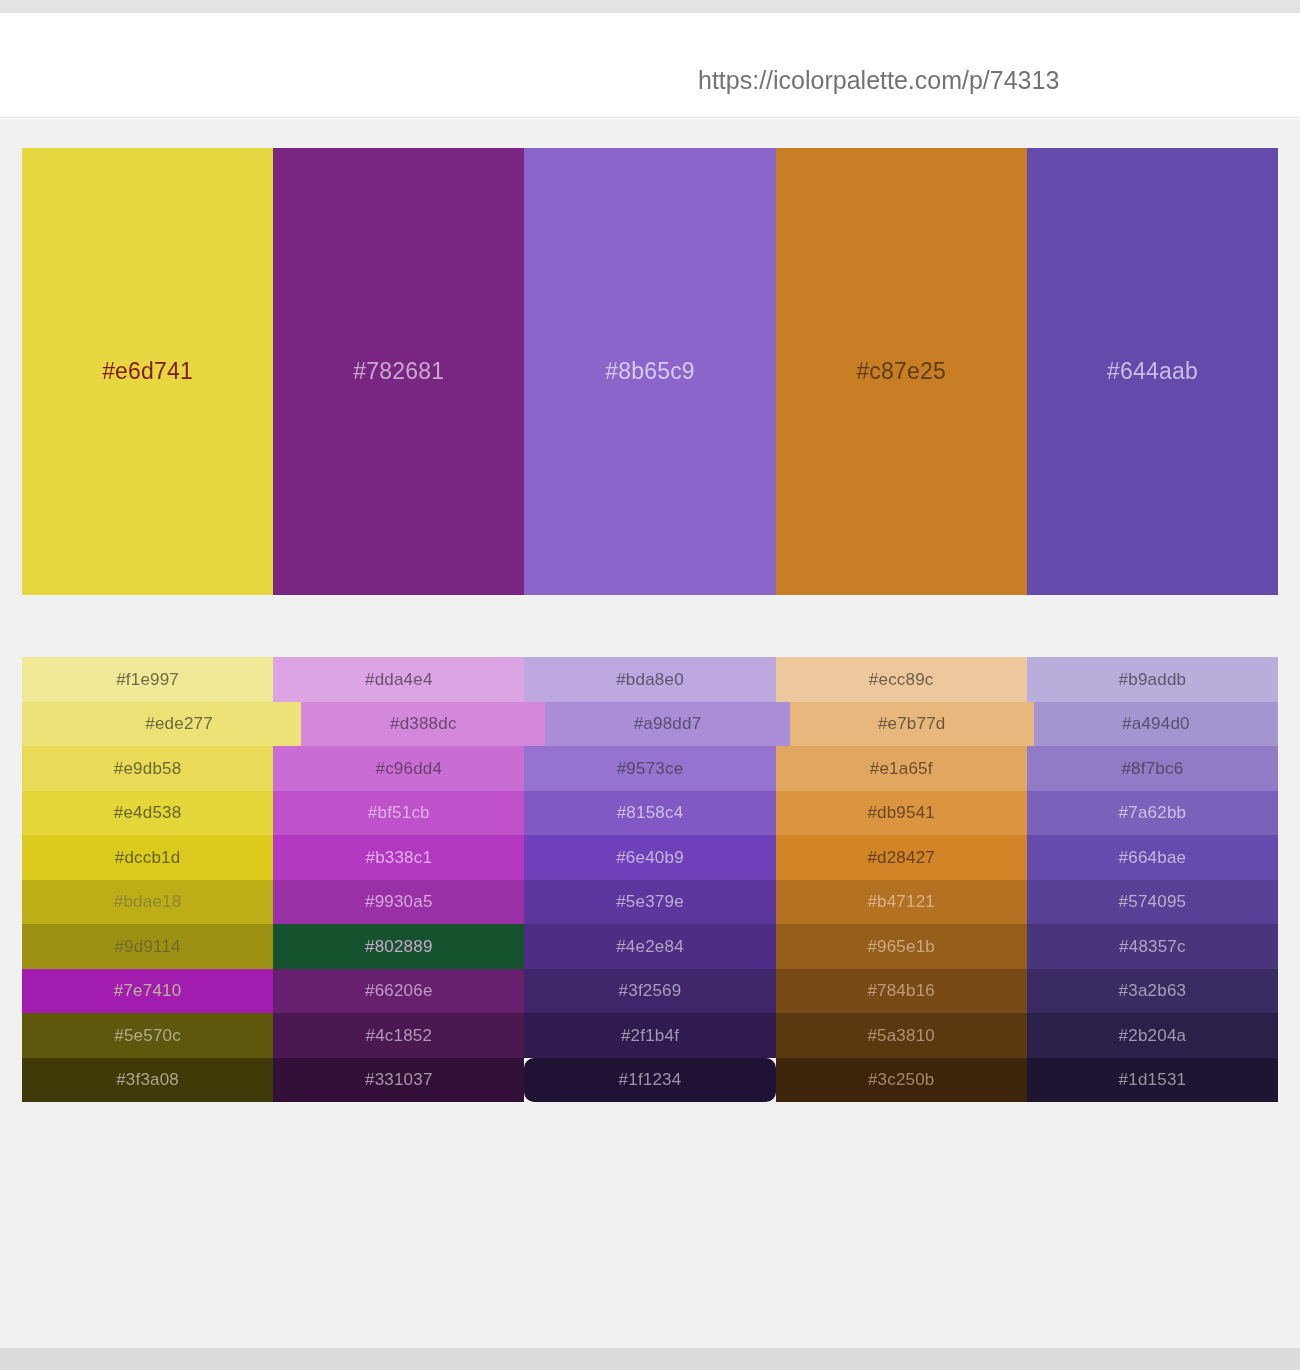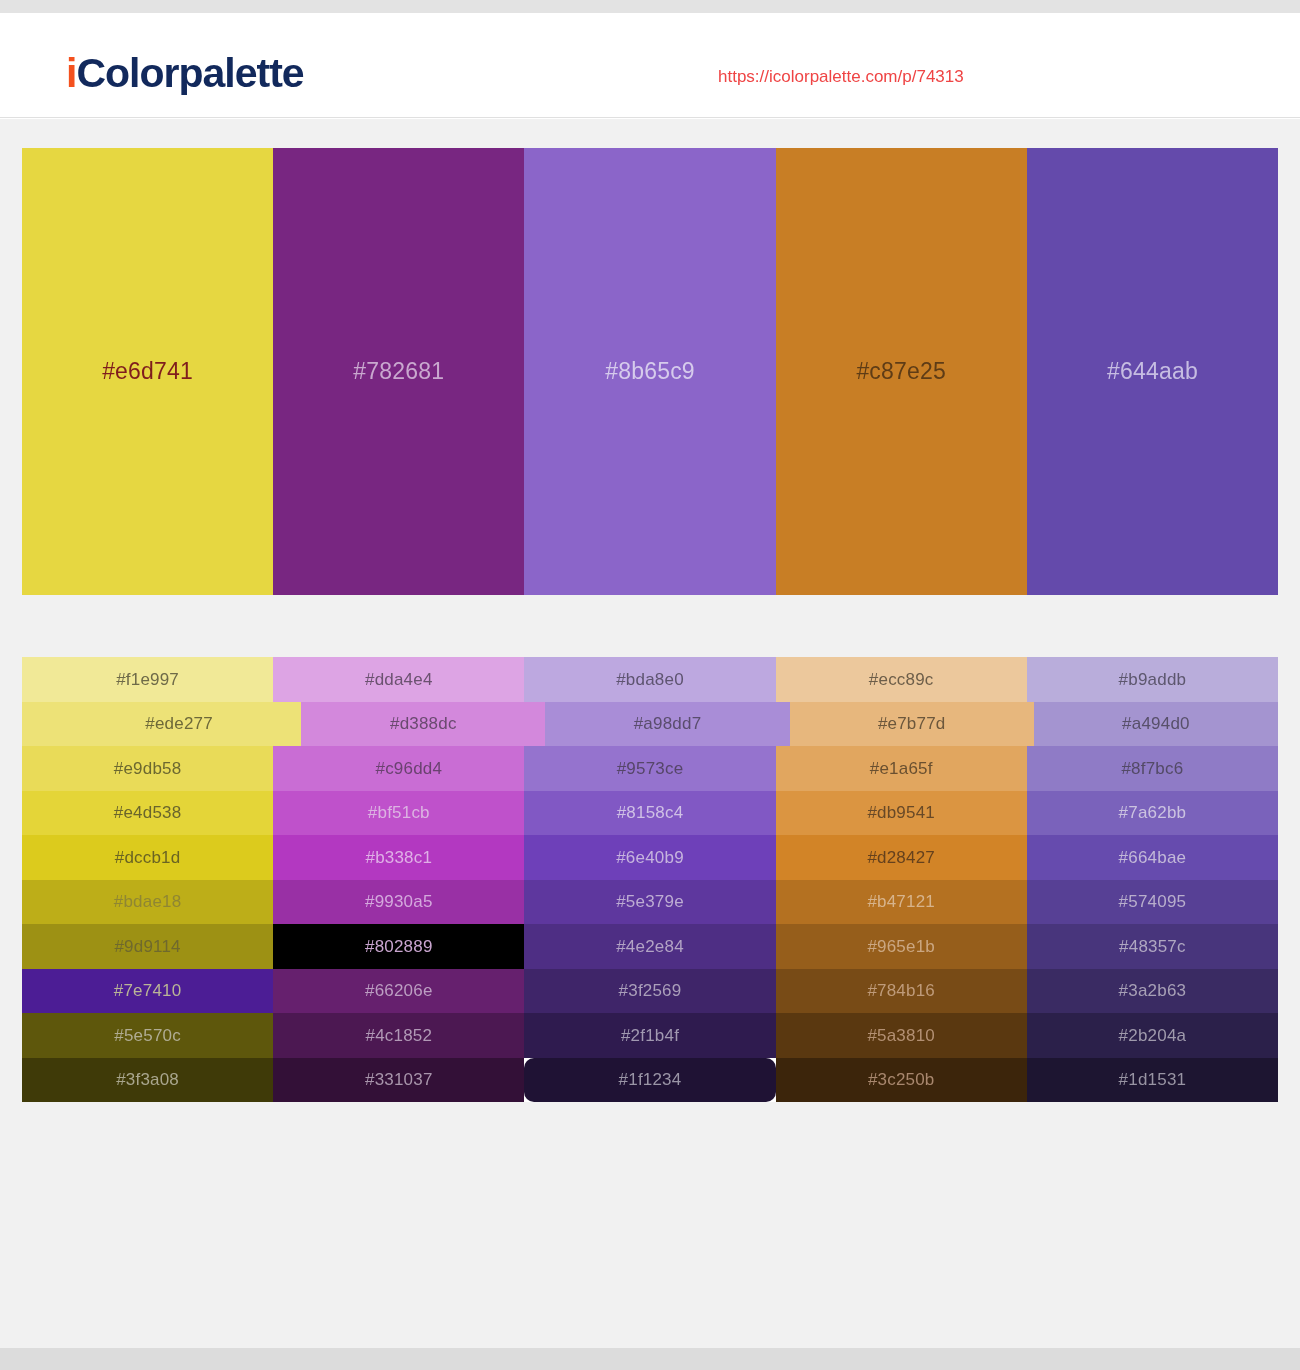--- a/index.html
+++ b/index.html
@@ -44,24 +44,24 @@
     font-weight: bold;
     letter-spacing: -1.0px;
     line-height: 1;
     white-space: nowrap;
   }
   .logo .logo-i { color: #f4511e; }
   .logo .logo-rest { color: #12295c; }
 
   .url {
     position: absolute;
-    left: 718px;
+    left: 698px;
     top: 55px;
-    font-size: 17px;
-    color: #ef4444;
+    font-size: 25px;
+    color: #737373;
     line-height: 1;
     white-space: nowrap;
     letter-spacing: 0px;
   }
 
   
   .page-bg {
     position: absolute;
     left: 0; top: 119px;
     width: 1300px; height: 1229px;
@@ -125,23 +125,20 @@
   }
 </style>
 </head>
 <body>
 
 <div id="page">
 
   <div class="top-strip"></div>
 
   <div class="header">
-    <div class="logo">
-      <span class="logo-i">i</span><span class="logo-rest">Colorpalette</span>
-    </div>
     <div class="url">https://icolorpalette.com/p/74313</div>
   </div>
 
   <div class="page-bg"></div>
 
   <div class="main-swatches" id="main-swatches">
       <div class="main-swatch" style="background: rgb(230, 215, 65);">
         <span class="label" style="color: #7f1d1d;">#e6d741</span>
       </div>
       <div class="main-swatch" style="background: rgb(120, 38, 129);">
@@ -258,35 +255,35 @@
           <span class="label" style="color: rgb(215, 180, 140);">#b47121</span>
         </div>
         <div class="shade-cell" style="background: rgb(87, 64, 149);">
           <span class="label" style="color: rgb(184, 174, 204);">#574095</span>
         </div>
       </div>
       <div class="shade-row">
         <div class="shade-cell" style="background: rgb(157, 145, 20);">
           <span class="label" style="color: rgb(111, 105, 45);">#9d9114</span>
         </div>
-        <div class="shade-cell" style="background: #000000;">
+        <div class="shade-cell" style="background: #14532d;">
           <span class="label" style="color: rgb(201, 165, 207);">#802889</span>
         </div>
         <div class="shade-cell" style="background: rgb(78, 46, 132);">
           <span class="label" style="color: rgb(179, 164, 197);">#4e2e84</span>
         </div>
         <div class="shade-cell" style="background: rgb(150, 94, 27);">
           <span class="label" style="color: rgb(203, 167, 130);">#965e1b</span>
         </div>
         <div class="shade-cell" style="background: rgb(72, 53, 124);">
           <span class="label" style="color: rgb(175, 167, 193);">#48357c</span>
         </div>
       </div>
       <div class="shade-row">
-        <div class="shade-cell" style="background: #4c1d95;">
+        <div class="shade-cell" style="background: #a21caf;">
           <span class="label" style="color: rgb(186, 181, 150);">#7e7410</span>
         </div>
         <div class="shade-cell" style="background: rgb(102, 32, 110);">
           <span class="label" style="color: rgb(188, 158, 194);">#66206e</span>
         </div>
         <div class="shade-cell" style="background: rgb(63, 37, 105);">
           <span class="label" style="color: rgb(170, 159, 186);">#3f2569</span>
         </div>
         <div class="shade-cell" style="background: rgb(120, 75, 22);">
           <span class="label" style="color: rgb(191, 155, 122);">#784b16</span>

